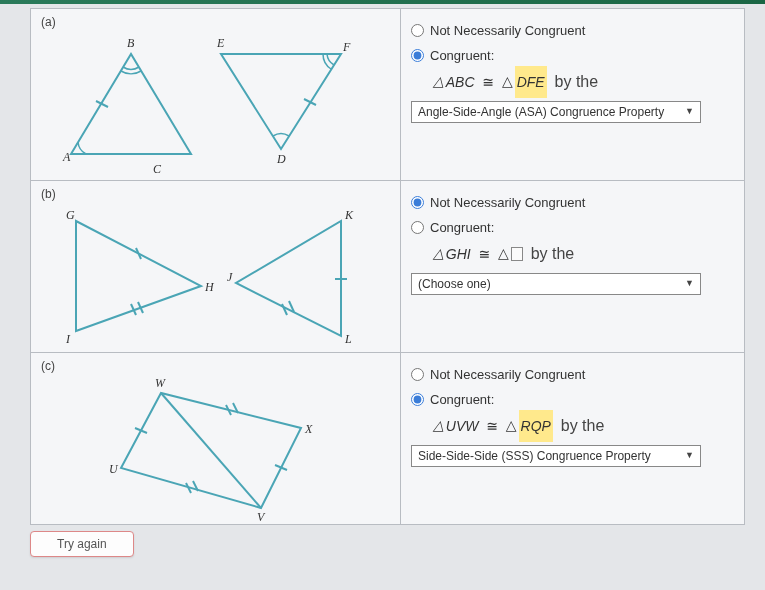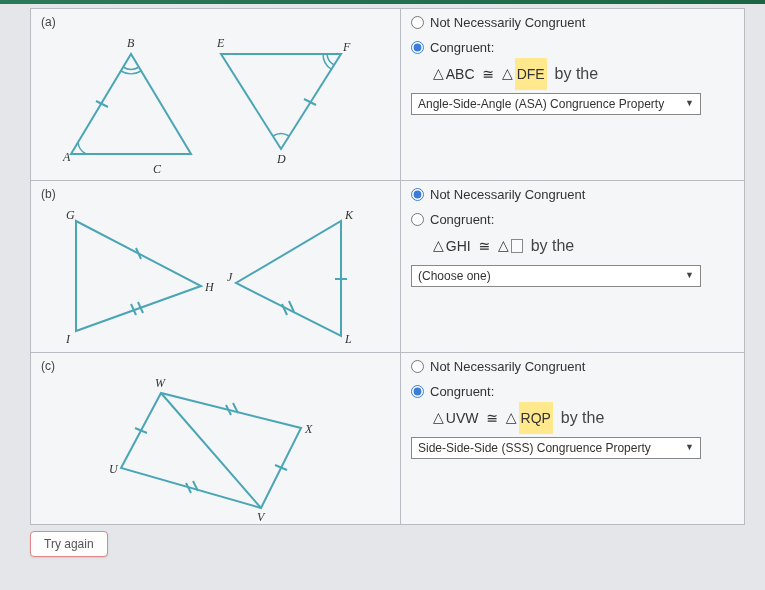--- a/index.html
+++ b/index.html
@@ -33,25 +33,25 @@
   table.main td {
     border: 1px solid #b8bcc2;
     vertical-align: top;
     padding: 6px 10px;
   }
   td.left-cell { width: 370px; height: 172px; position: relative; }
   td.right-cell { padding: 18px 14px 10px 20px; }
   .part-label { font-size: 12px; color: #444; }
   .diagram { position: relative; width: 100%; height: 145px; }
   .diagram svg { position: absolute; top: 0; left: 0; }
-  .radio-row { display: flex; align-items: center; margin-bottom: 10px; }
+  .radio-row { display: flex; align-items: center; margin-bottom: 10px; margin-top: 8px; }
   .radio-row input[type=radio] { margin: 0 6px 0 0; accent-color: #3b7dd8; }
   .congruence-line { margin: 6px 0 10px 22px; font-size: 14px; }
   .tri::before { content: "△"; font-size: 14px; margin-right: 2px; display:inline-block; transform: translateY(-1px);}
-  .italic { }
+  .italic { font-style: italic; }
   .highlight { background: #ffe98c; padding: 8px 2px; margin-top: 29px; }
   .by-the { font-size: 16px; color: #444; margin-left: 4px; }
   .select-box {
     border: 1px solid #888;
     background: #fff;
     font-size: 12px;
     padding: 3px 19px 3px 6px;
     width: 290px;
     position: relative;
     display: inline-block;
@@ -69,21 +69,21 @@
     display: inline-block;
     border: 1px solid #888;
     width: 12px;
     height: 14px;
     background: #fbfbfb;
     vertical-align: -2px;
   }
   .try-again {
     display: inline-block;
     margin-top: 6px;
-    padding: 5px 13px;
+    padding: 5px 26px;
     border: 1px solid #d88;
     border-radius: 4px;
     background: #fdfdfd;
     color: #555;
     font-size: 12px;
     box-shadow: 0 1px 2px rgba(0,0,0,0.1);
     cursor: pointer;
   }
   .vtxt { font: italic 12px 'Times New Roman', serif; fill: #333; }
 </style>

